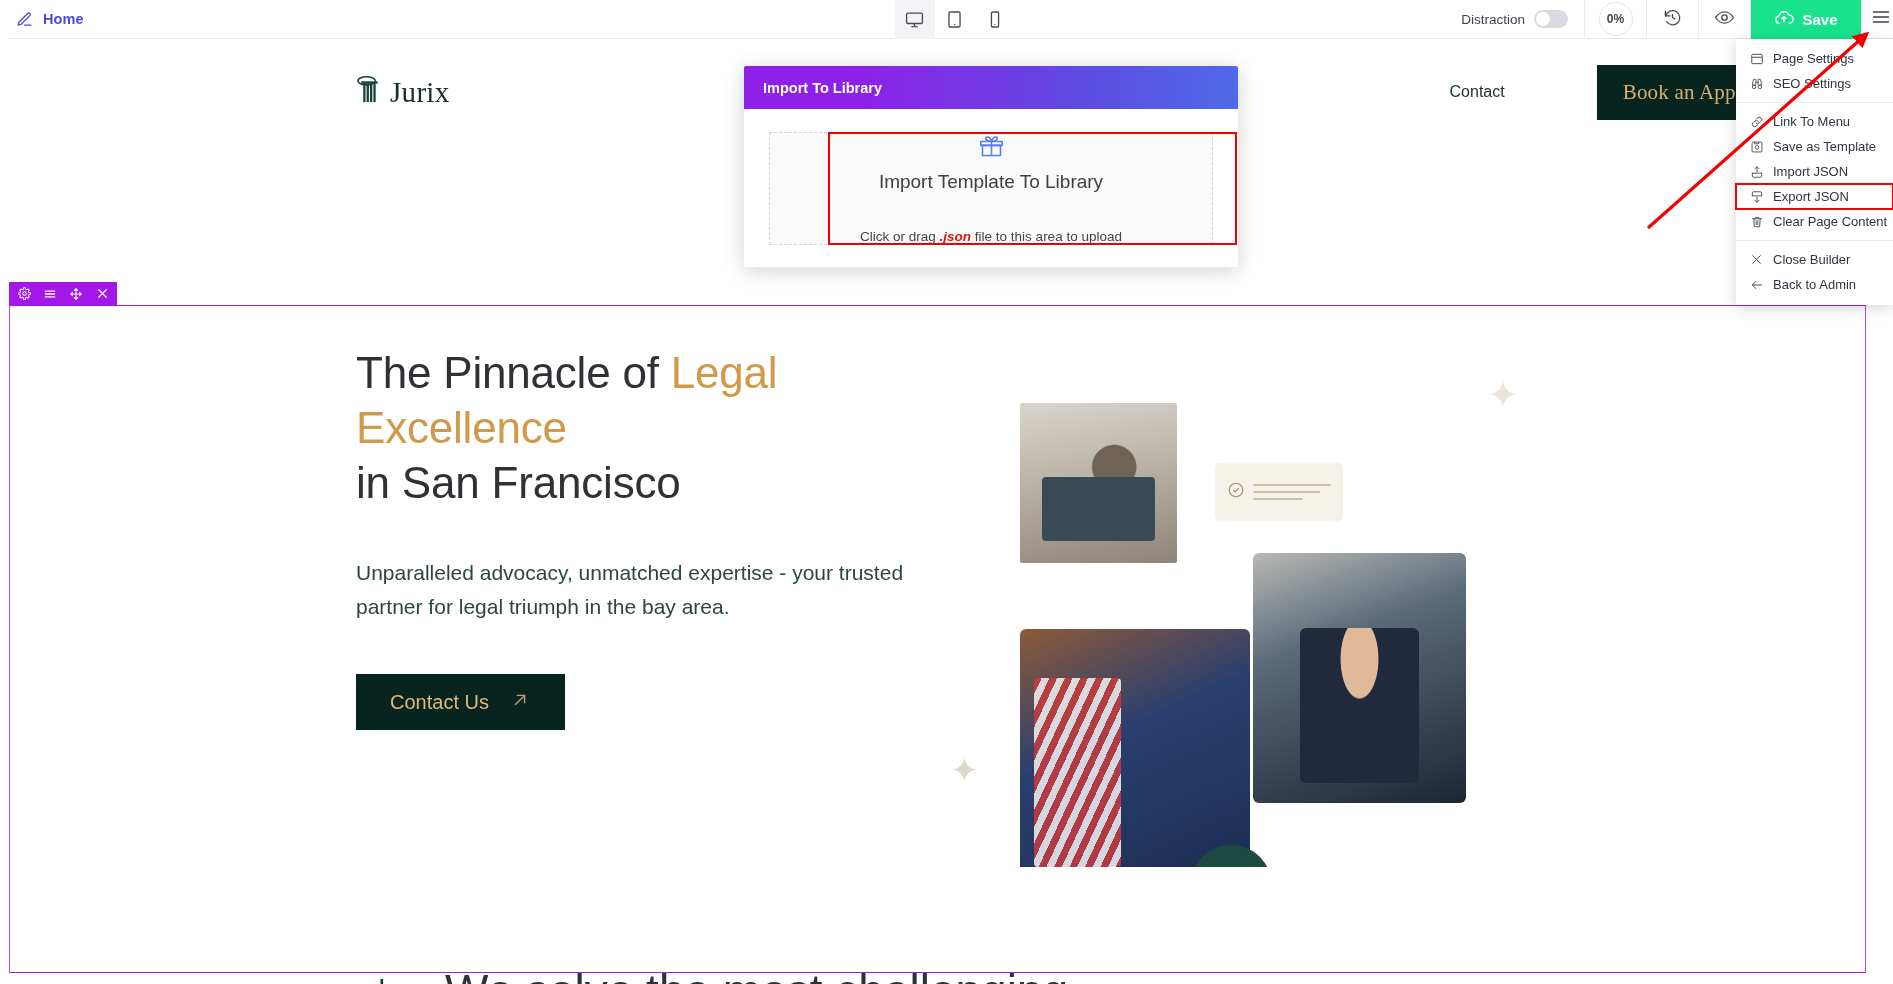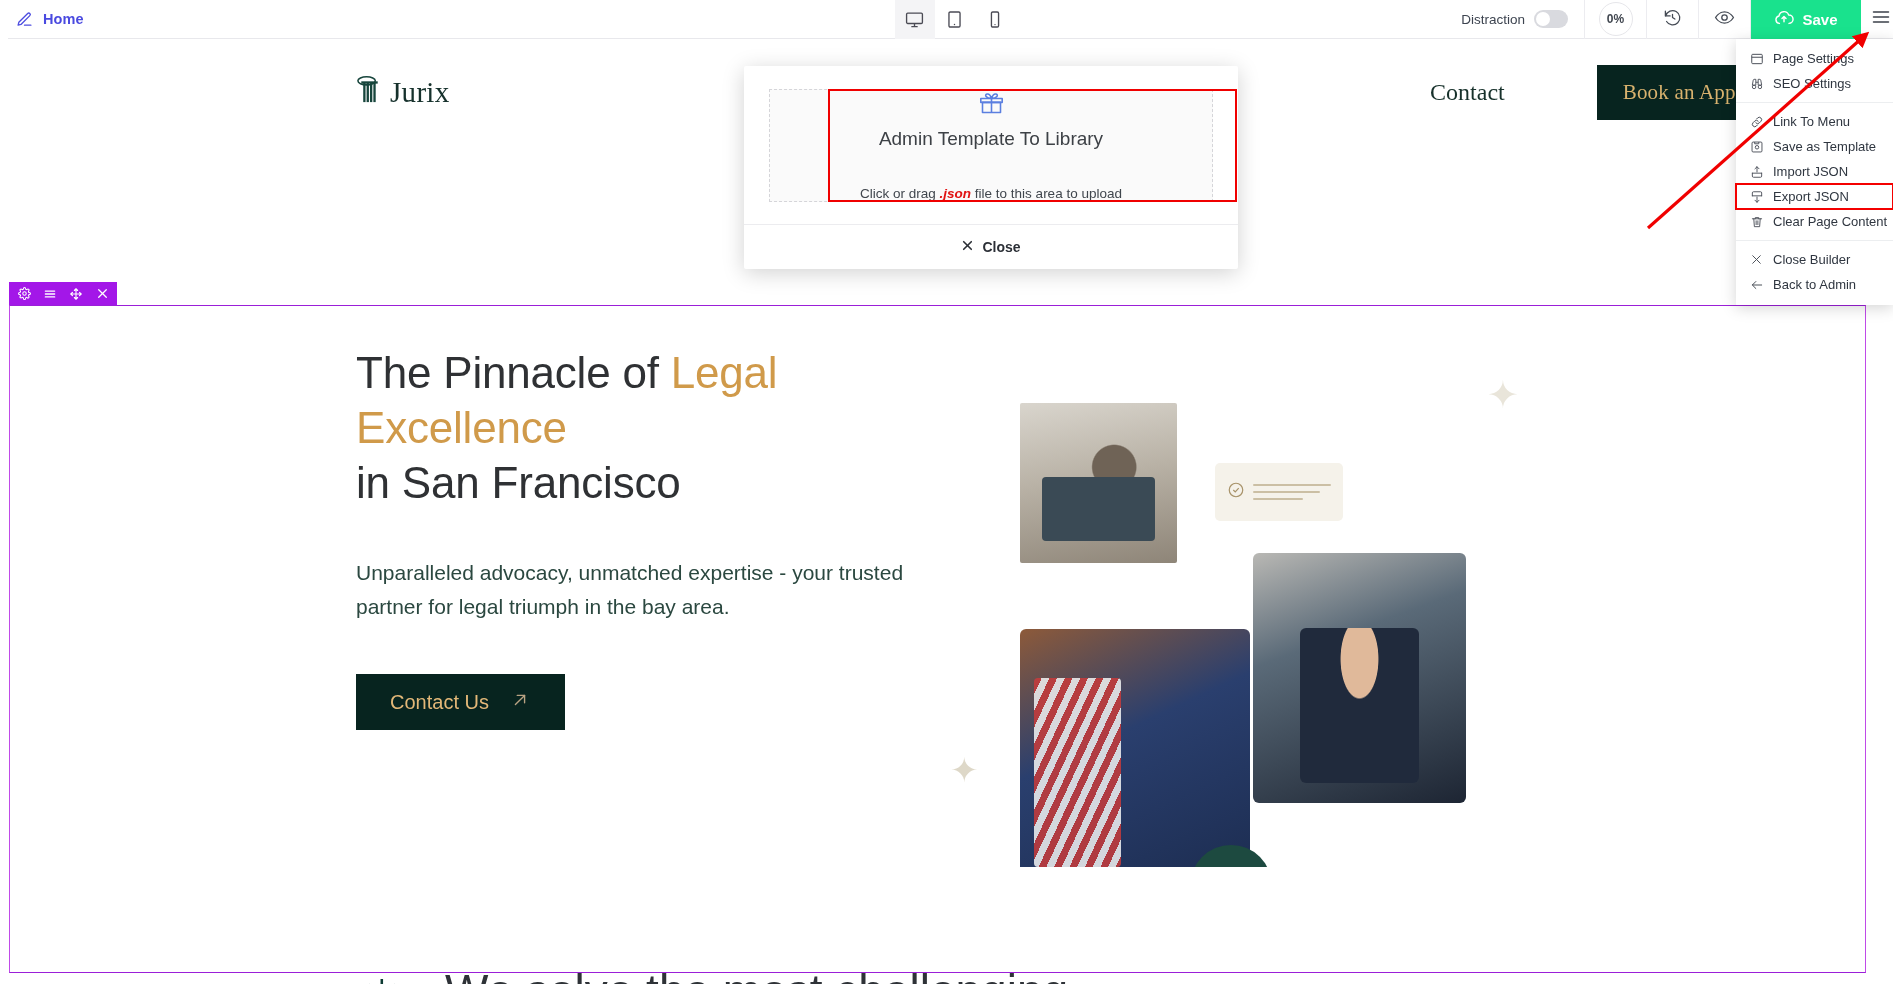--- a/index.html
+++ b/index.html
@@ -73,21 +73,21 @@
   
   .canvas { position: absolute; top: 39px; left: 0; width: 1893px; height: 945px; background:#fff; overflow:hidden;}
 
   .site-header {
     position: relative; height: 106px; display: flex; align-items: center; padding: 0 55px;
     background: #fff;
   }
   .logo { display:flex; align-items:center; gap: 6px; margin-left: 300px; }
   .logo-text { font-family: Liberation Serif, serif; font-size: 29px; color: #16312c; letter-spacing: .3px;}
   .site-nav { margin-left: auto; display:flex; align-items:center; gap: 46px; }
-  .nav-link { font-family: Liberation Serif, serif; font-size: 24px; color: #17312b; cursor: pointer; }
+  .nav-link { font-family: Liberation Sans, sans-serif; font-size: 16px; color: #17312b; cursor: pointer; }
   .book-btn {
     margin-left: 46px; background:#07241f; color:#d8b26e; font-family:"Liberation Serif", serif;
     font-size: 21px; padding: 15px 26px; cursor:pointer; letter-spacing:.2px;
   }
 
   
   .sect-outline {
     position: absolute; left: 9px; top: 160px; width: 1857px; height: 668px;
     border-top: 1.6px solid #9b1fd8; border-bottom: 1.6px solid #9b1fd8;
     border-left: 1.6px solid #c04ae8; border-right: 1.6px solid #c04ae8;
@@ -350,43 +350,36 @@
         </span>
       </div>
     </div>
 
     <div class="bottom-sec"></div>
     <div class="bot-star">✳</div>
     <div class="bottom-h">We solve the most challenging</div>
   </div>
 
   <div class="modal">
+    <div class="modal-head">
+      <span>Import To Library</span>
+    </div>
     <div class="modal-body">
       <div class="dropzone">
         <span class="dz-icon">
           <svg width="27" height="27" viewBox="0 0 24 24" fill="none" stroke="currentColor" stroke-width="1.4" stroke-linejoin="round">
               <path d="M4 11h16v9H4z"></path>
               <path d="M2.5 7.5h19V11h-19z"></path>
               <path d="M12 7.5V20"></path>
               <path d="M12 7.5S10.5 3 8 3.6 7 7.5 12 7.5Zm0 0S13.5 3 16 3.6 17 7.5 12 7.5Z"></path>
             </svg>
         </span>
-        <div class="dz-title">Admin Template To Library</div>
+        <div class="dz-title">Import Template To Library</div>
         <div class="dz-sub"><span>Click or drag </span><em>.json</em><span> file to this area to upload</span></div>
         <div class="dz-redbox"></div>
-      </div>
-    </div>
-    <div class="modal-foot">
-      <div class="close-btn">
-        <span>
-          <svg width="13" height="13" viewBox="0 0 24 24" fill="none" stroke="currentColor" stroke-width="3" stroke-linecap="round">
-              <path d="M5 5l14 14M19 5 5 19"></path>
-            </svg>
-        </span>
-        <span>Close</span>
       </div>
     </div>
   </div>
 
   <div class="menu">
     <div class="menu-group">
       <div class="menu-item">
         <span class="mi-ic">
           <svg width="14" height="14" viewBox="0 0 24 24" fill="none" stroke="currentColor" stroke-width="1.7">
               <rect x="3" y="4" width="18" height="16" rx="1.6"></rect>

